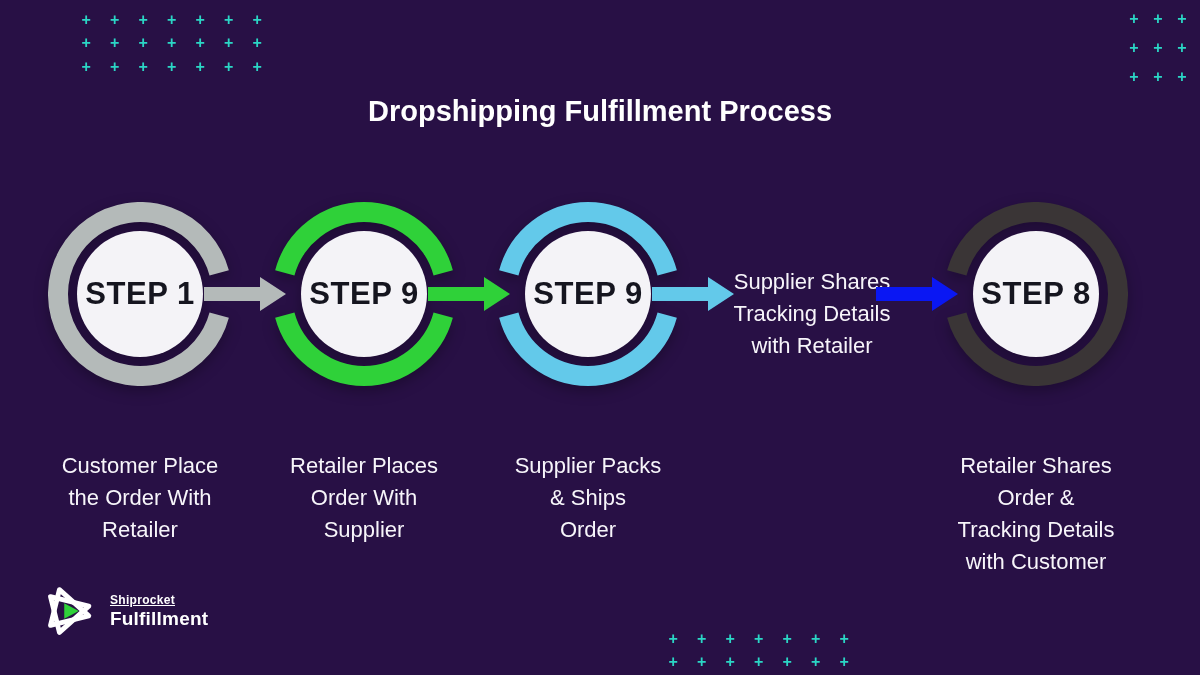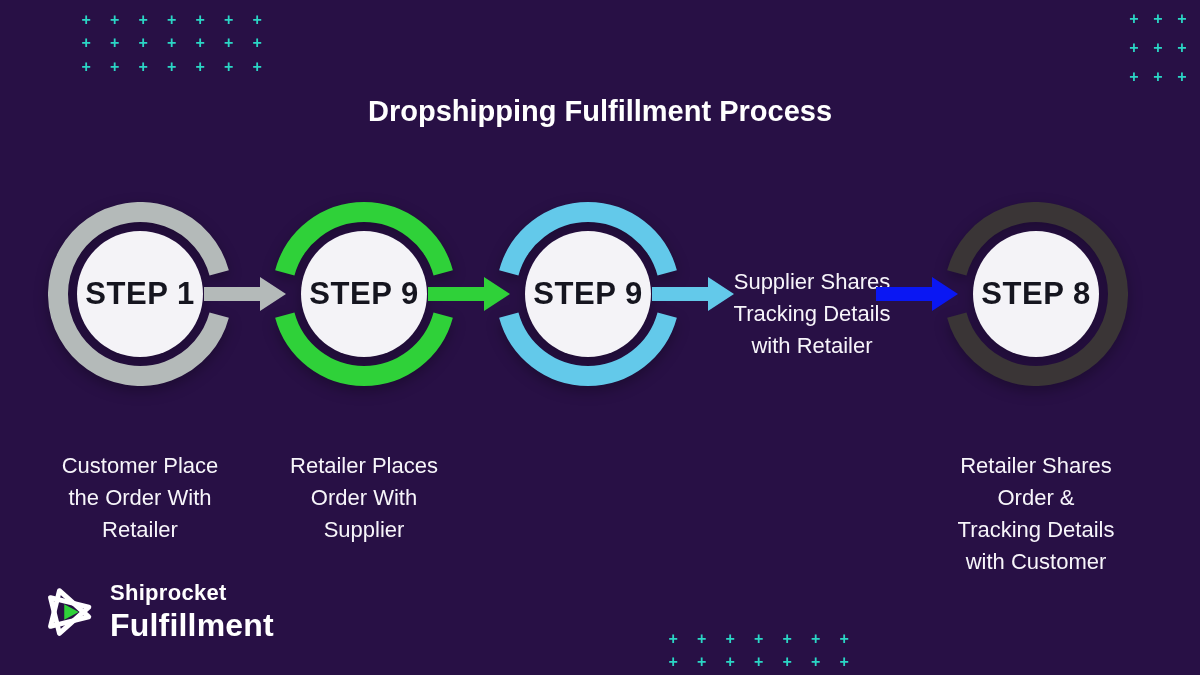--- a/index.html
+++ b/index.html
@@ -103,22 +103,22 @@
   
   .logo {
     position: absolute;
     left: 40px;
     top: 580px;
     display: flex;
     align-items: center;
   }
   .logo-icon { width: 62px; height: 62px; }
   .logo-text { margin-left: 8px; color: #ffffff; }
-  .logo-brand   { font-size: 22px; font-weight: 600; letter-spacing: 0.3px; }
-  .logo-product { font-size: 32px; font-weight: bold; margin-top: 1px; letter-spacing: 0.2px; }
+  .logo-brand   { font-size: 12px; font-weight: 600; letter-spacing: 0.3px; text-decoration: underline; }
+  .logo-product { font-size: 19px; font-weight: bold; margin-top: 1px; letter-spacing: 0.2px; }
 </style>
 </head>
 <body>
 
 <div class="plus-grid tl">
     <span>+</span>
     <span>+</span>
     <span>+</span>
     <span>+</span>
     <span>+</span>
@@ -200,20 +200,23 @@
 
   <div class="step-col">
     <div class="circle-box">
       <svg width="184" height="184" viewBox="0 0 184 184">
         <path d="M 171.2 70.8 A 82 82 0 0 0 12.8 70.8" fill="none" stroke-width="20" stroke="#63c9ea"></path>
         <path d="M 12.8 113.2 A 82 82 0 0 0 171.2 113.2" fill="none" stroke-width="20" stroke="#63c9ea"></path>
         <circle cx="92" cy="92" r="63" fill="#f4f3f7"></circle>
       </svg>
       <div class="step-label">STEP 9</div>
     </div>
+    <div class="step-desc">Supplier Packs
+&amp; Ships
+Order</div>
   </div>
 
   <div class="step-col">
     <div class="step-desc">Supplier Shares
 Tracking Details
 with Retailer</div>
   </div>
 
   <div class="step-col">
     <div class="circle-box">

